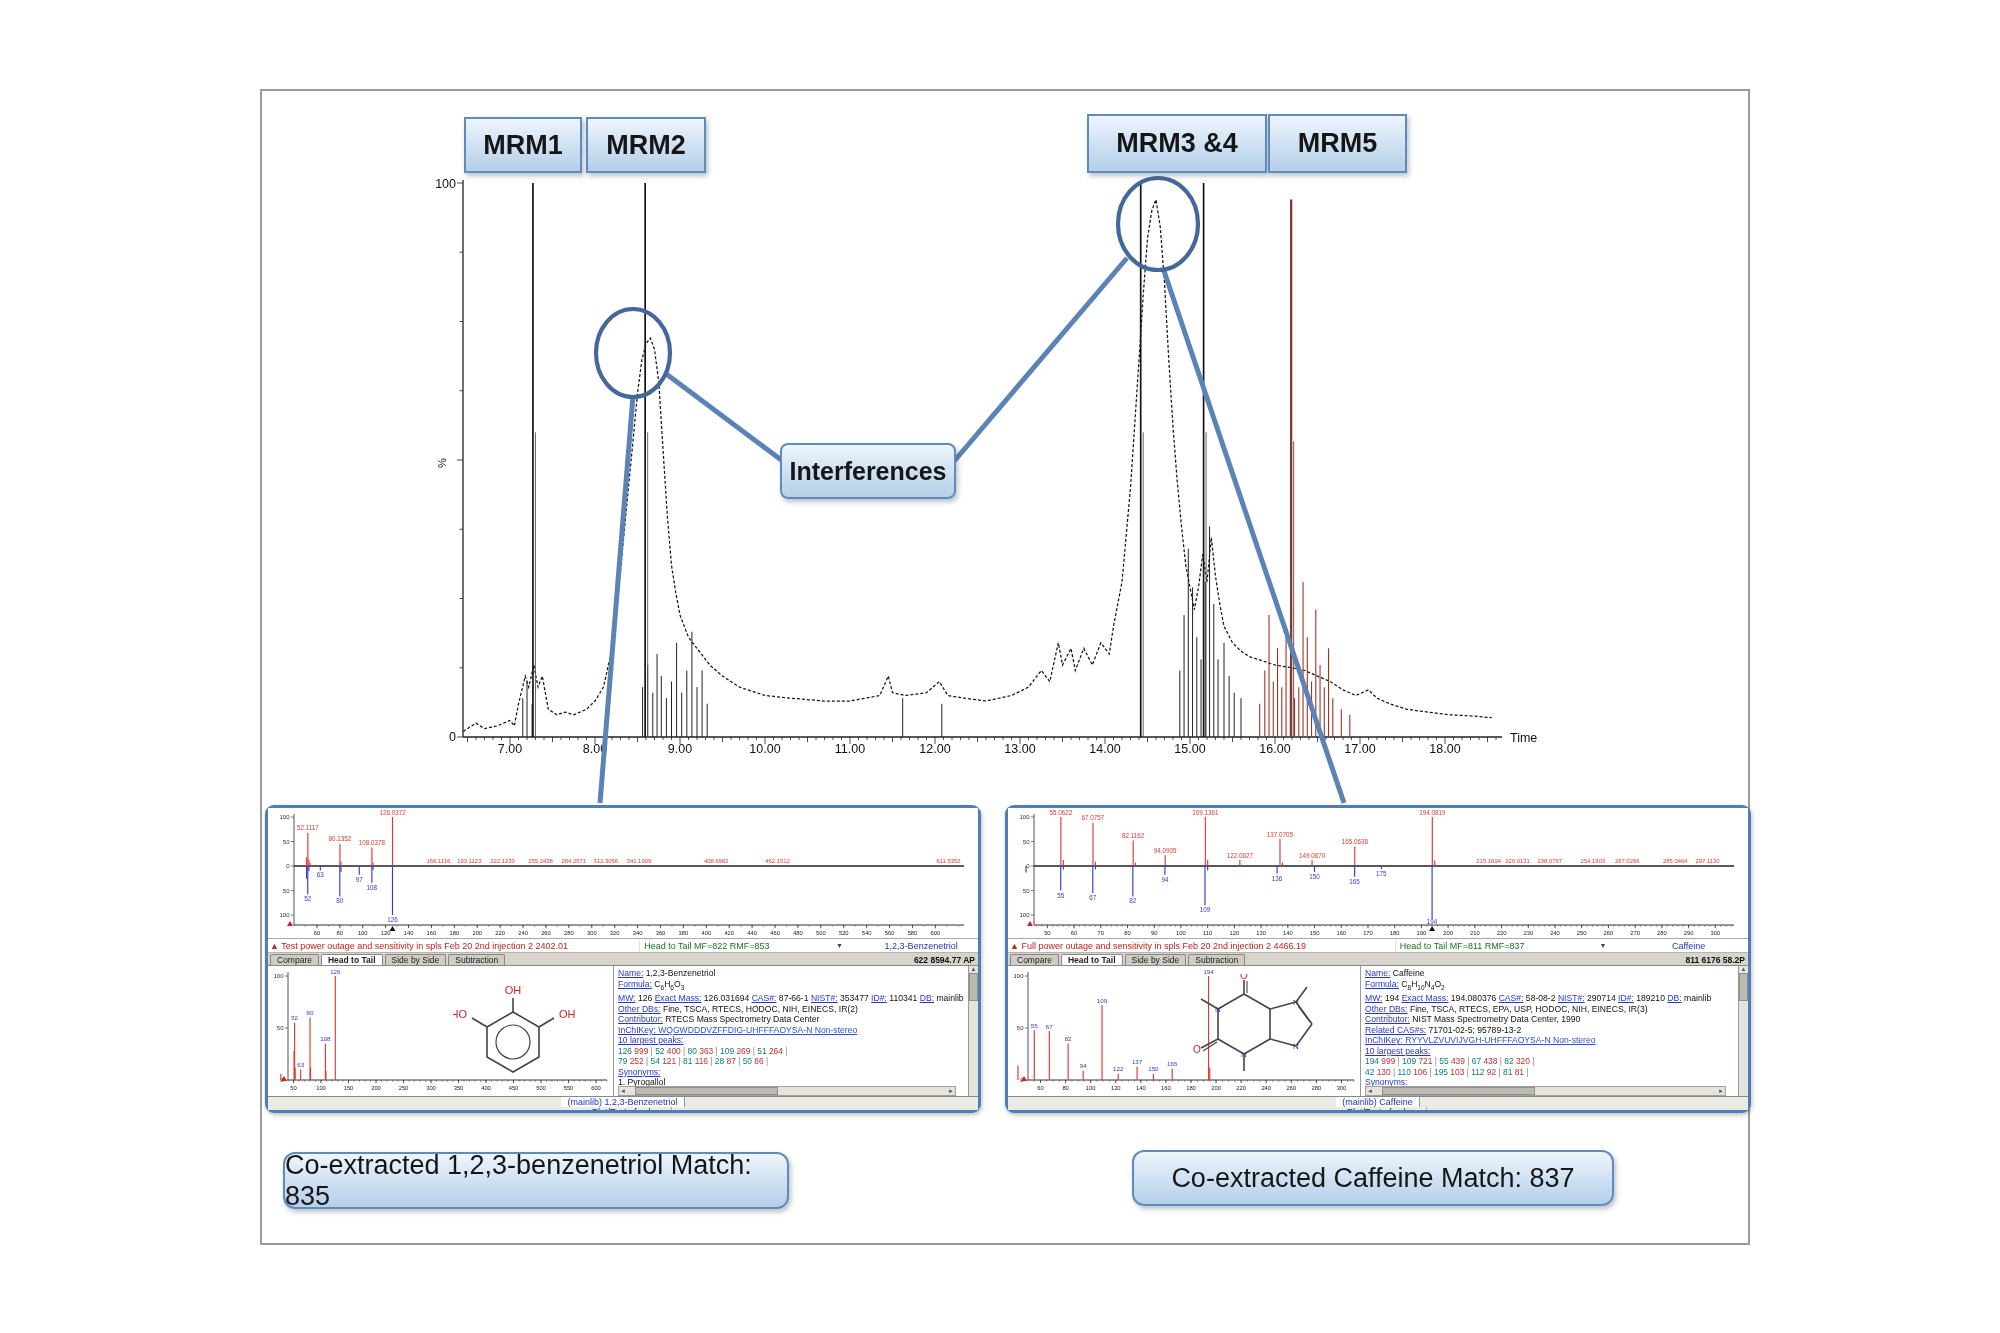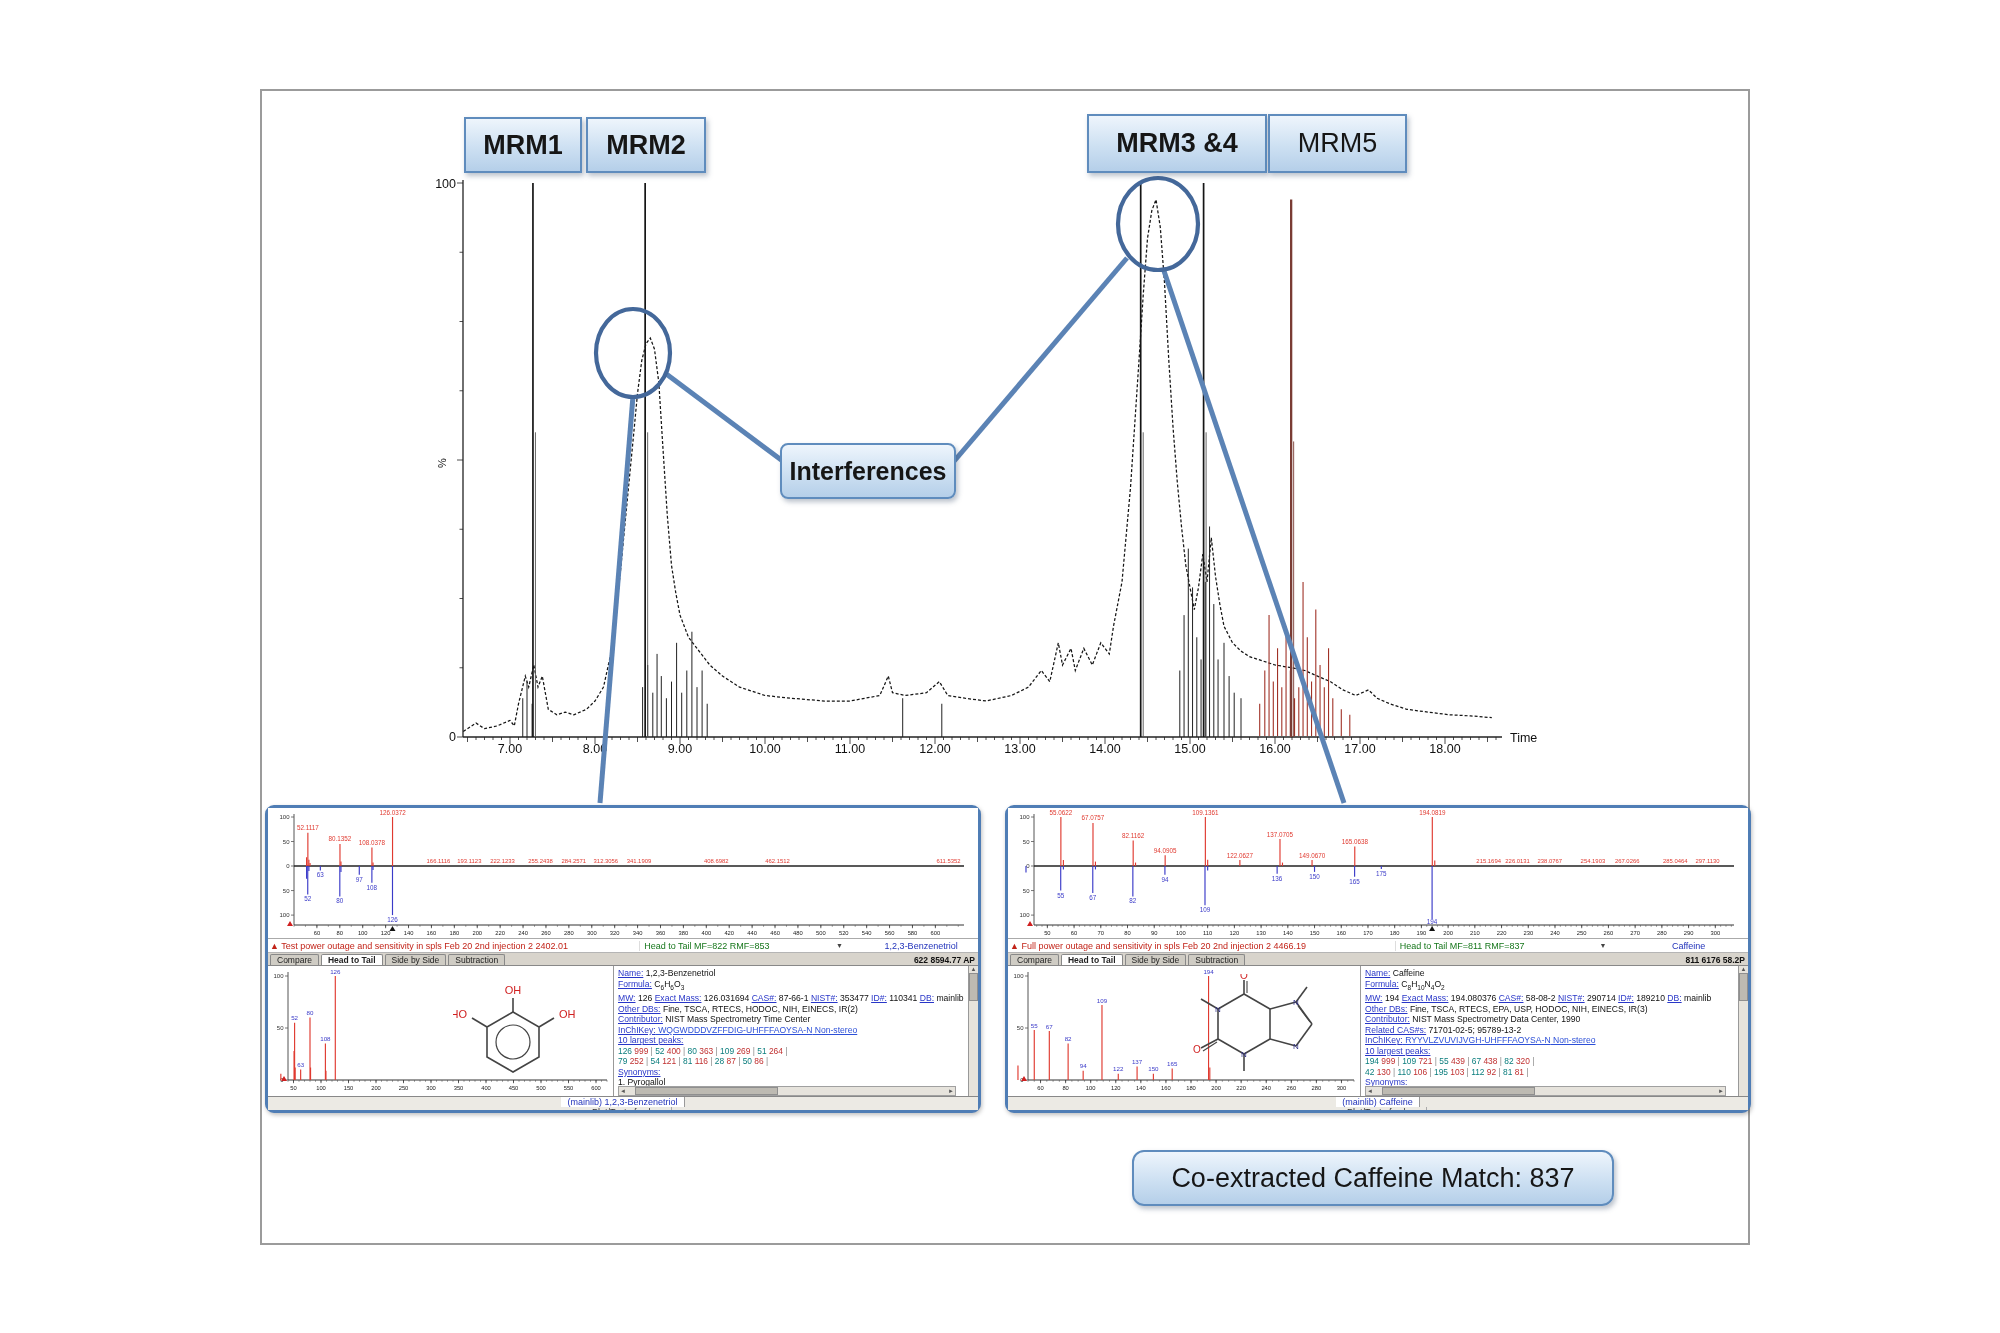--- a/index.html
+++ b/index.html
@@ -11,21 +11,21 @@
   .bluebox{
     position:absolute;z-index:3;display:flex;align-items:center;justify-content:center;
     background:linear-gradient(180deg,#eef5fc 0%,#cde0f2 55%,#b5cfe9 100%);
     border:2px solid #5f8cbd;border-radius:0;
     box-shadow:2px 3px 5px rgba(60,80,110,.35);
     color:#161616;
   }
   .mrm1{left:464px;top:117px;width:114px;height:52px;font-size:27px;font-weight:600;}
   .mrm2{left:586px;top:117px;width:116px;height:52px;font-size:27px;font-weight:600;}
   .mrm34{left:1087px;top:114px;width:176px;height:55px;font-size:27px;font-weight:600;}
-  .mrm5{left:1268px;top:114px;width:135px;height:55px;font-size:27px;font-weight:400;}
+  .mrm5{left:1268px;top:114px;width:135px;height:55px;font-size:27px;font-weight:700;}
   .interf{left:780px;top:443px;width:172px;height:52px;font-size:25px;font-weight:700;border-radius:8px;}
   .callout{border-radius:12px;font-size:27px;font-weight:400;}
   .callout-left{left:283px;top:1152px;width:502px;height:53px;}
   .callout-right{left:1132px;top:1150px;width:478px;height:52px;}
 
   .panel{position:absolute;z-index:3;background:#fff;border:3px solid #4f7db5;border-radius:9px;
          box-shadow:1px 2px 4px rgba(0,0,0,.25);display:flex;flex-direction:column;}
   .panel-left{left:265px;top:805px;width:710px;height:302px;}
   .panel-right{left:1005px;top:805px;width:740px;height:302px;}
   .ht-area{height:130px;border-bottom:1px solid #aaa;position:relative;background:#fff;}
@@ -610,21 +610,21 @@
             <text x="14" y="38" font-size="11" fill="#d02020" text-anchor="end" font-family="Liberation Sans, sans-serif">HO</text>
             <line x1="86" y1="47" x2="101" y2="38" stroke="#444" stroke-width="1.6"></line>
             <text x="106" y="38" font-size="11" fill="#d02020" text-anchor="start" font-family="Liberation Sans, sans-serif">OH</text>
           </svg>
       </div>
       <div class="info" id="infoL">
         <div class="iline"><span class="seg-lbl">Name:</span><span class="seg-val"> 1,2,3-Benzenetriol</span></div>
           <div class="iline"><span class="seg-lbl">Formula:</span><span class="seg-formula"> C<sub>6</sub>H<sub>6</sub>O<sub>3</sub></span></div>
           <div class="iline"><span class="seg-lbl">MW:</span><span class="seg-val"> 126 </span><span class="seg-lbl">Exact Mass:</span><span class="seg-val"> 126.031694 </span><span class="seg-lbl">CAS#:</span><span class="seg-val"> 87-66-1 </span><span class="seg-lbl">NIST#:</span><span class="seg-val"> 353477 </span><span class="seg-lbl">ID#:</span><span class="seg-val"> 110341 </span><span class="seg-lbl">DB:</span><span class="seg-val"> mainlib</span></div>
           <div class="iline"><span class="seg-lbl">Other DBs:</span><span class="seg-val"> Fine, TSCA, RTECS, HODOC, NIH, EINECS, IR(2)</span></div>
-          <div class="iline"><span class="seg-lbl">Contributor:</span><span class="seg-val"> NIST Mass Spectrometry Time Center</span></div>
+          <div class="iline"><span class="seg-lbl">Contributor:</span><span class="seg-val"> RTECS Mass Spectrometry Data Center</span></div>
           <div class="iline"><span class="seg-lbl">InChIKey:</span><span class="seg-link"> WQGWDDDVZFFDIG-UHFFFAOYSA-N</span><span class="seg-link">  Non-stereo</span></div>
           <div class="iline"><span class="seg-lbl">10 largest peaks:</span></div>
           <div class="pkrow"><span class="pk-mz"> 126 </span><span class="pk-int">999</span><span class="pk-sep"> |</span><span class="pk-mz"> 52 </span><span class="pk-int">400</span><span class="pk-sep"> |</span><span class="pk-mz"> 80 </span><span class="pk-int">363</span><span class="pk-sep"> |</span><span class="pk-mz"> 109 </span><span class="pk-int">269</span><span class="pk-sep"> |</span><span class="pk-mz"> 51 </span><span class="pk-int">264</span><span class="pk-sep"> |</span></div>
           <div class="pkrow"><span class="pk-mz"> 79 </span><span class="pk-int">252</span><span class="pk-sep"> |</span><span class="pk-mz"> 54 </span><span class="pk-int">121</span><span class="pk-sep"> |</span><span class="pk-mz"> 81 </span><span class="pk-int">116</span><span class="pk-sep"> |</span><span class="pk-mz"> 28 </span><span class="pk-int">87</span><span class="pk-sep"> |</span><span class="pk-mz"> 50 </span><span class="pk-int">86</span><span class="pk-sep"> |</span></div>
           <div class="iline"><span class="seg-lbl">Synonyms:</span></div>
           <div class="syn">1. Pyrogallol</div>
           <div class="syn">2. C.I. Oxidation Base 32</div>
           <div class="hscroll">
           <span class="harrow">◄</span>
           <span class="hthumb"></span>
@@ -1076,16 +1076,19 @@
         <span>▲</span>
         <span class="vthumb"></span>
       </div>
     </div>
     <div class="bottomtab">
       <span class="btab1">(mainlib) Caffeine</span>
       <span class="btab2">Plot/Text of sel.</span>
     </div>
   </div>
 
+  <div class="bluebox callout callout-left">
+    <span>Co-extracted 1,2,3-benzenetriol Match: 835</span>
+  </div>
   <div class="bluebox callout callout-right">
     <span>Co-extracted Caffeine Match: 837</span>
   </div>
 </div>
 
 </body></html>

